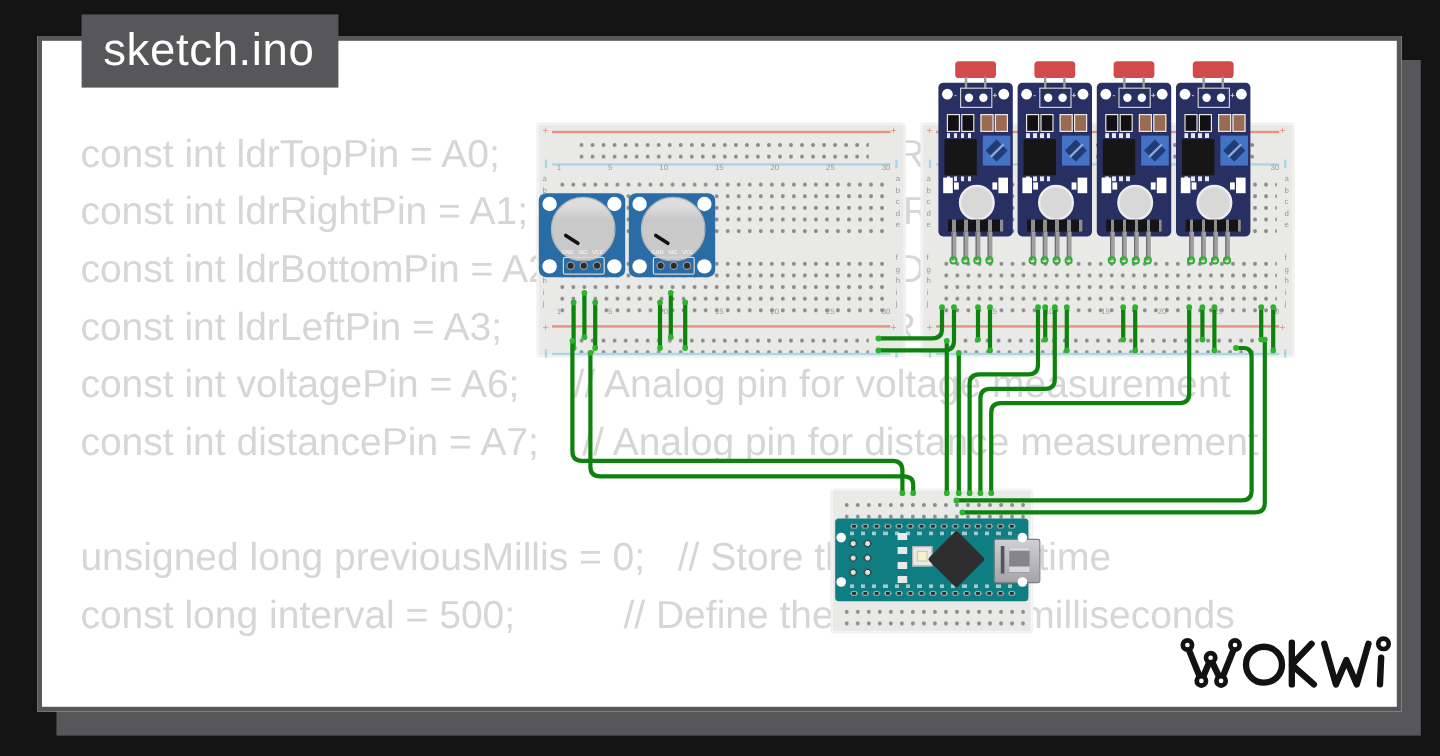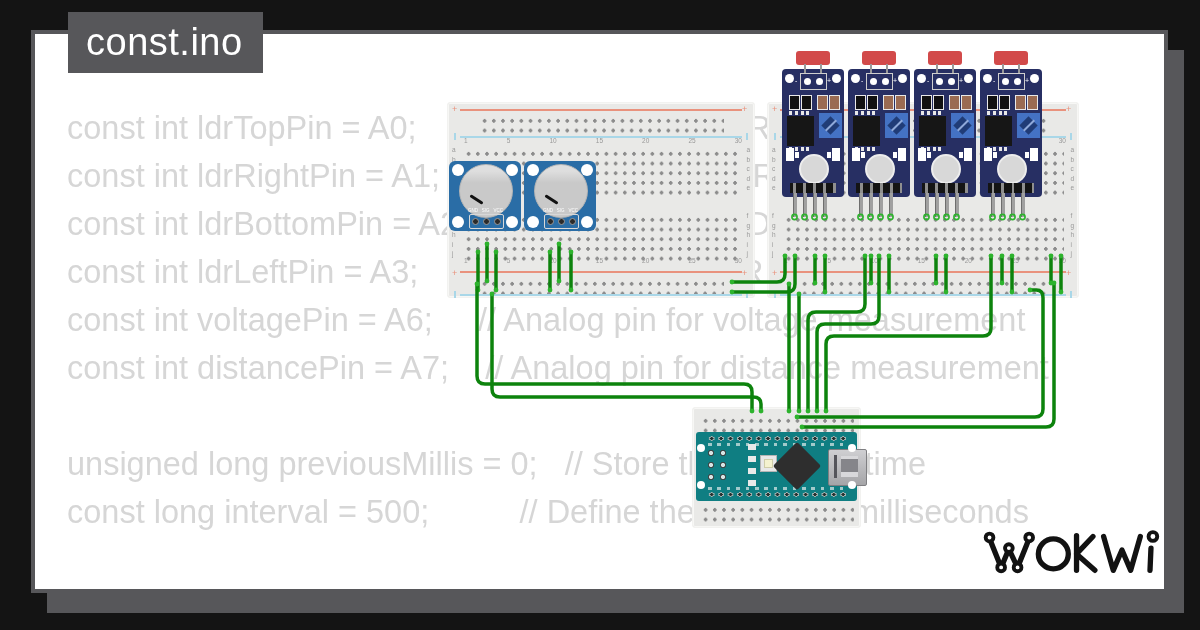--- a/index.html
+++ b/index.html
@@ -499,14 +499,14 @@
     </g>
     <circle cx="80" cy="33" r="15.5"></circle>
     <path d="M104 14 L104 50 M104 33 L121 15 M106 35 L123 50"></path>
     <path d="M132 15 L142 50 L151 29 L160 50 L170 15"></path>
     <path d="M181 27 L180 50"></path>
     <circle cx="183" cy="15" r="4.5" stroke-width="4"></circle>
   </svg>
 </div>
 
 <div class="title-box">
-  <span>const.ino</span>
+  <span>sketch.ino</span>
 </div>
 
 </body></html>

